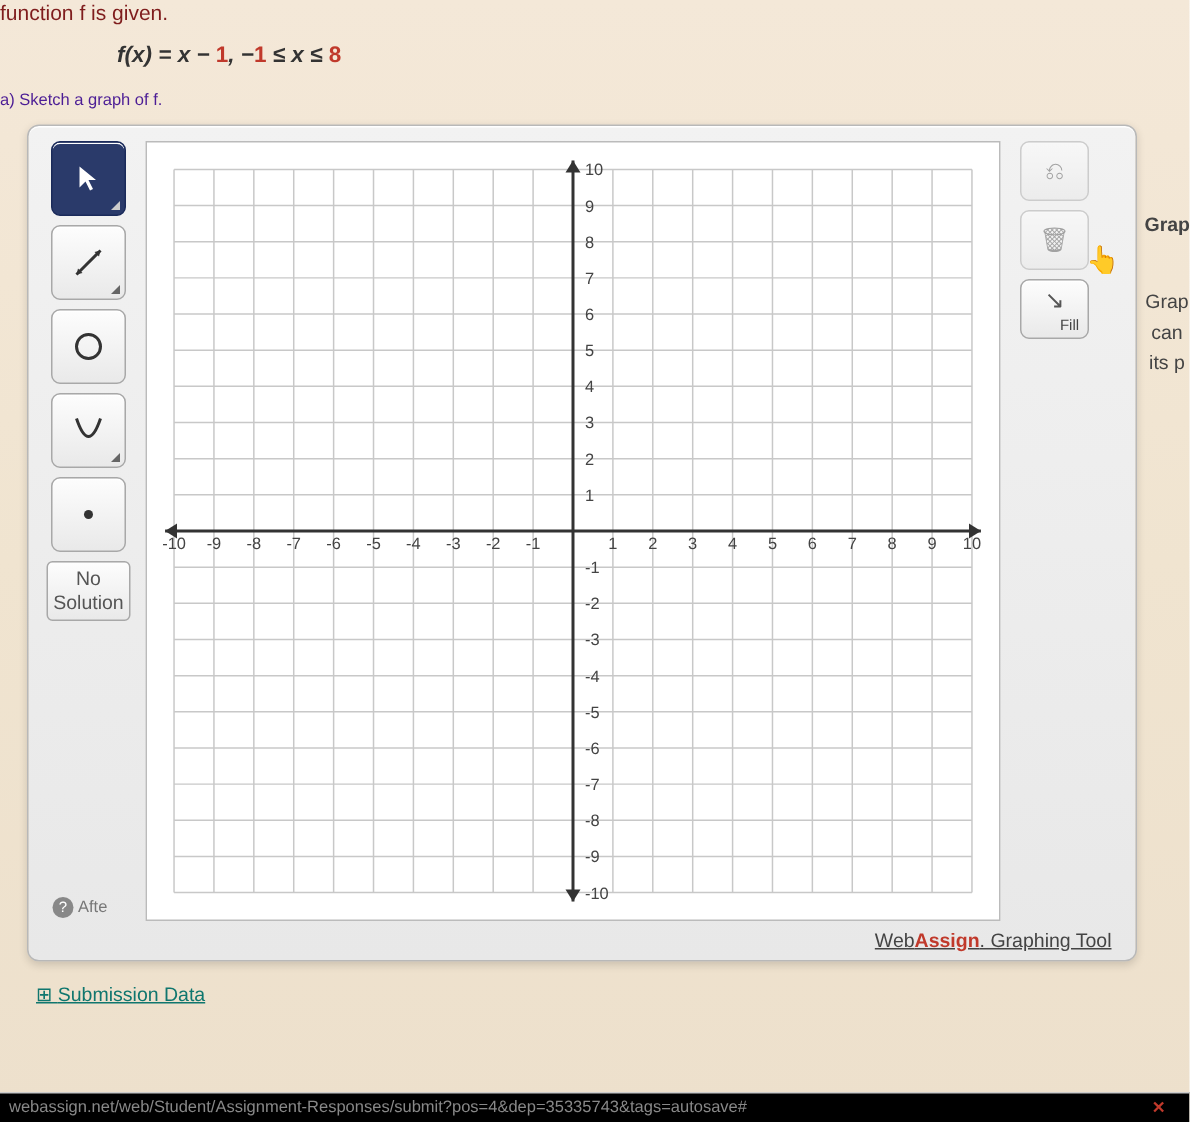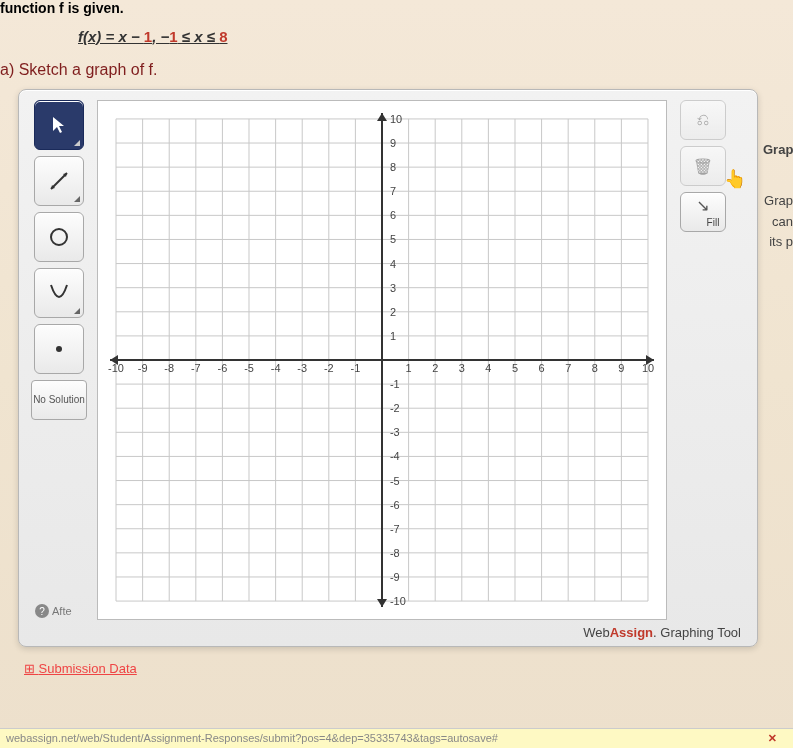--- a/index.html
+++ b/index.html
@@ -8,37 +8,36 @@
     background: linear-gradient(180deg, #f4e8d8 0%, #f0e4d0 50%, #ede0cc 100%);
     width: 793px;
     height: 748px;
     overflow: hidden;
     position: relative;
     color: #333;
   }
   .question-top {
     padding: 0 10px 6px 0;
     font-size: 14px;
-    font-weight: bold;
-    color: #000000;
+    font-weight: normal;
+    color: #7f1d1d;
   }
   .formula {
     padding: 6px 0 10px 78px;
     font-size: 15px;
     font-style: italic;
     font-weight: bold;
     color: #333;
-    text-decoration: underline;
   }
   .formula .r1 { color: #c0392b; font-style: normal; font-weight: bold; }
   .formula .r2 { color: #c0392b; font-style: normal; font-weight: bold; }
   .part-label {
     padding: 6px 0 10px 0;
-    font-size: 16px;
-    color: #7f1d1d;
+    font-size: 11px;
+    color: #4c1d95;
   }
   .tool-panel {
     margin: 0 18px 0 18px;
     width: 740px;
     background: linear-gradient(180deg, #f2f2f2 0%, #e8e8e8 100%);
     border: 1px solid #b8b8b8;
     border-radius: 8px;
     box-shadow: inset 0 1px 0 #fff, 0 2px 6px rgba(0,0,0,0.15);
     position: relative;
     padding: 10px 10px 26px 10px;
@@ -79,21 +78,21 @@
     border-right: 6px solid #666;
     border-top: 6px solid transparent;
   }
   .tool-btn.selected .corner { border-right-color: #ccc; }
   .nosol-btn {
     width: 56px;
     height: 40px;
     background: linear-gradient(180deg,#fdfdfd,#e9e9e9);
     border: 1px solid #a8a8a8;
     border-radius: 4px;
-    font-size: 10px;
+    font-size: 13px;
     display: flex;
     align-items: center;
     justify-content: center;
     text-align: center;
     cursor: pointer;
     color: #555;
     line-height: 1.2;
   }
   .graph-wrap {
     background: #fff;
@@ -142,53 +141,54 @@
     width: 14px; height: 14px; border-radius: 50%;
     background: #888; color: #fff; font-size: 10px;
     display:flex;align-items:center;justify-content:center;
   }
   .branding {
     position: absolute;
     right: 16px;
     bottom: 6px;
     font-size: 13px;
     color: #444;
+    text-decoration: underline;
   }
   .branding b.assign { color: #c0392b; font-weight: bold; }
   svg.grid { width: 100%; height: 100%; display: block; }
   .axis-label { font-size: 11px; fill: #444; font-family: Arial; }
   .submission-link {
     margin: 14px 0 0 24px;
     font-size: 13px;
-    color: #ef4444;
+    color: #0f766e;
     text-decoration: underline;
     cursor: pointer;
   }
   .submission-link::before { content: "⊞ "; text-decoration: none; }
   .bottom-url {
     position: absolute;
     bottom: 0; left: 0; right: 0;
-    background: #fef9c3;
+    background: #000000;
     border-top: 1px solid #ccc;
     font-size: 11px;
     color: #888;
     padding: 3px 6px;
     display: flex;
     justify-content: space-between;
   }
   .bottom-url .x { color: #c0392b; font-weight: bold; cursor: pointer; padding-right: 10px; }
   .side-hint {
     position: absolute;
     right: 0;
     top: 140px;
     width: 30px;
     font-size: 13px;
     color: #444;
     line-height: 1.6;
-    text-align: right;
+    text-align: center;
   }
   .side-hint .t1 { font-weight: bold; margin-bottom: 30px; }
   .cursor-hand {
     position: absolute;
     font-size: 18px;
     color: #d4a000;
     pointer-events: none;
   }
 </style>
 </head>

